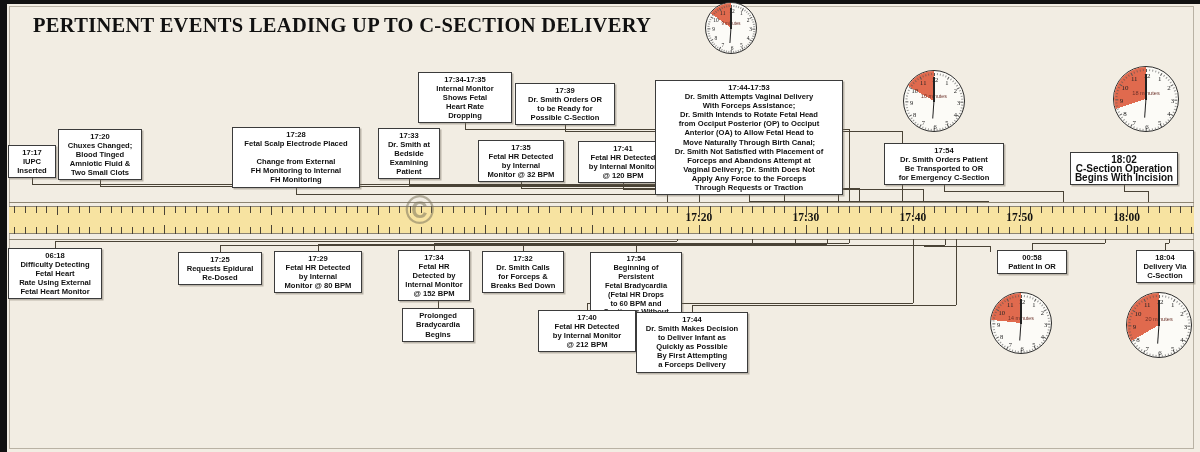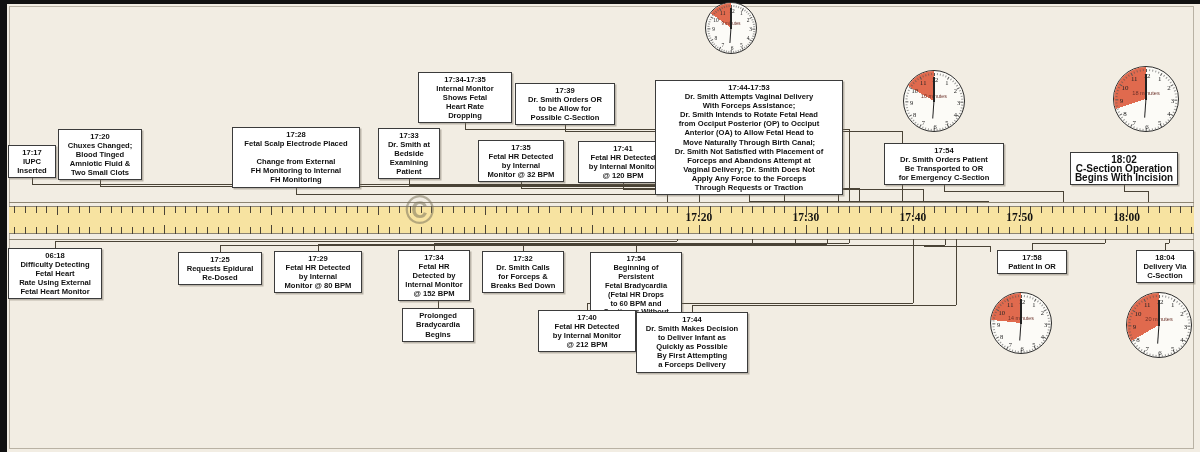--- a/index.html
+++ b/index.html
@@ -81,20 +81,21 @@
 </style>
 </head>
 <body>
 
 <div id="canvas">
 
   <div id="frame-inner"></div>
   <div id="frame-left"></div>
   <div id="frame-top"></div>
 
+  <div id="title">PERTINENT EVENTS LEADING UP TO C-SECTION DELIVERY</div>
 
   <div id="axis-upperline"></div>
   <div id="axis-band"></div>
   <div id="axis-lowerline"></div>
   <div id="ticks">
       <div class="tick top" style="left: 14.3px;"></div>
       <div class="tick bot" style="left: 14.3px;"></div>
       <div class="tick top" style="left: 25px;"></div>
       <div class="tick bot" style="left: 25px;"></div>
       <div class="tick top" style="left: 35.7px;"></div>
@@ -429,21 +430,21 @@
       </div>
       <div class="ebox" style="left: 478px; top: 140px; width: 86px; font-size: 7.6px; line-height: 9.1px;">
         <span class="t">17:35</span>
         <span class="b">Fetal HR Detected</span>
         <span class="b">by Internal</span>
         <span class="b">Monitor @ 32 BPM</span>
       </div>
       <div class="ebox" style="left: 515px; top: 83px; width: 100px; font-size: 7.6px; line-height: 9.1px;">
         <span class="t">17:39</span>
         <span class="b">Dr. Smith Orders OR</span>
-        <span class="b">to be Allow for</span>
+        <span class="b">to be Ready for</span>
         <span class="b">Possible C-Section</span>
       </div>
       <div class="ebox" style="left: 578px; top: 141px; width: 90px; font-size: 7.6px; line-height: 9.1px;">
         <span class="t">17:41</span>
         <span class="b">Fetal HR Detected</span>
         <span class="b">by Internal Monitor</span>
         <span class="b">@ 120 BPM</span>
       </div>
       <div class="ebox" style="left: 655px; top: 80px; width: 188px; font-size: 7.6px; line-height: 9.1px;">
         <span class="t">17:44-17:53</span>
@@ -519,21 +520,21 @@
       </div>
       <div class="ebox" style="left: 636px; top: 312px; width: 112px; font-size: 7.6px; line-height: 9.1px;">
         <span class="t">17:44</span>
         <span class="b">Dr. Smith Makes Decision</span>
         <span class="b">to Deliver Infant as</span>
         <span class="b">Quickly as Possible</span>
         <span class="b">By First Attempting</span>
         <span class="b">a Forceps Delivery</span>
       </div>
       <div class="ebox" style="left: 997px; top: 250px; width: 70px; font-size: 7.6px; line-height: 9.1px;">
-        <span class="t">17:58</span>
+        <span class="t">00:58</span>
         <span class="b">Patient In OR</span>
       </div>
       <div class="ebox" style="left: 1136px; top: 250px; width: 58px; font-size: 7.6px; line-height: 9.1px;">
         <span class="t">18:04</span>
         <span class="b">Delivery Via</span>
         <span class="b">C-Section</span>
       </div>
       <div class="ebox" style="left: 402px; top: 308px; width: 72px; font-size: 7.6px;">
         <span class="b">Prolonged</span>
         <span class="b">Bradycardia</span>

